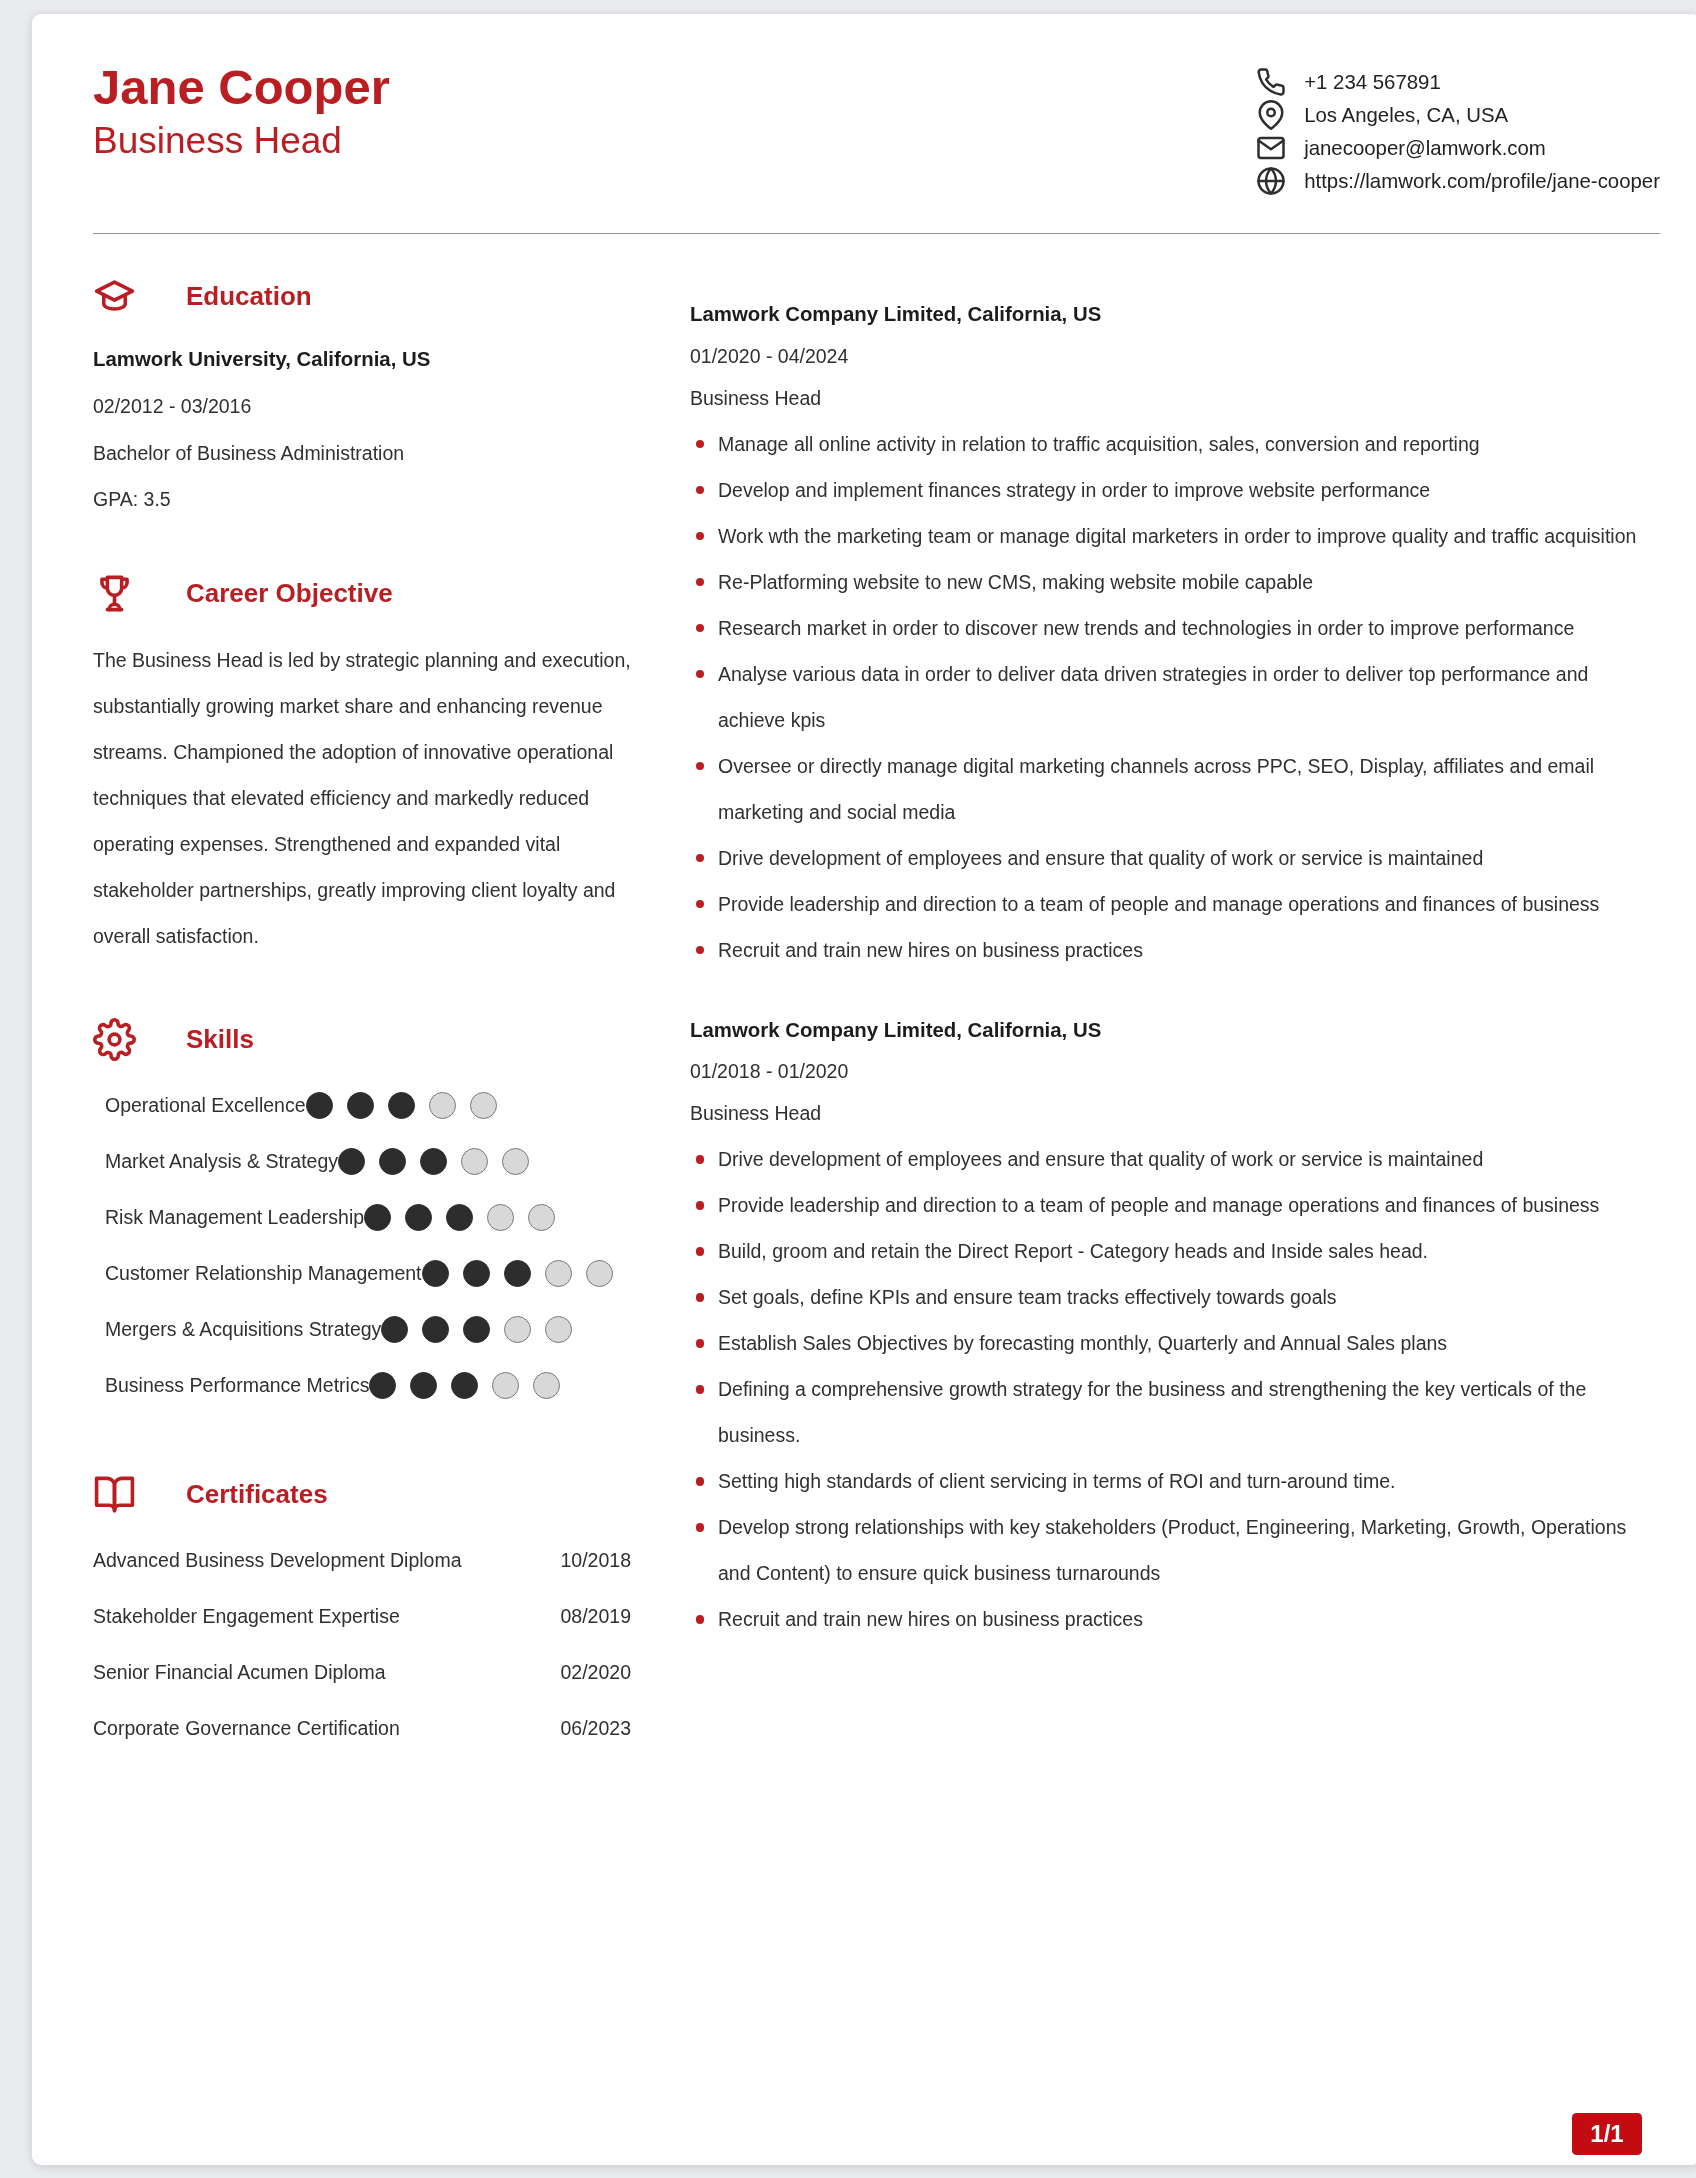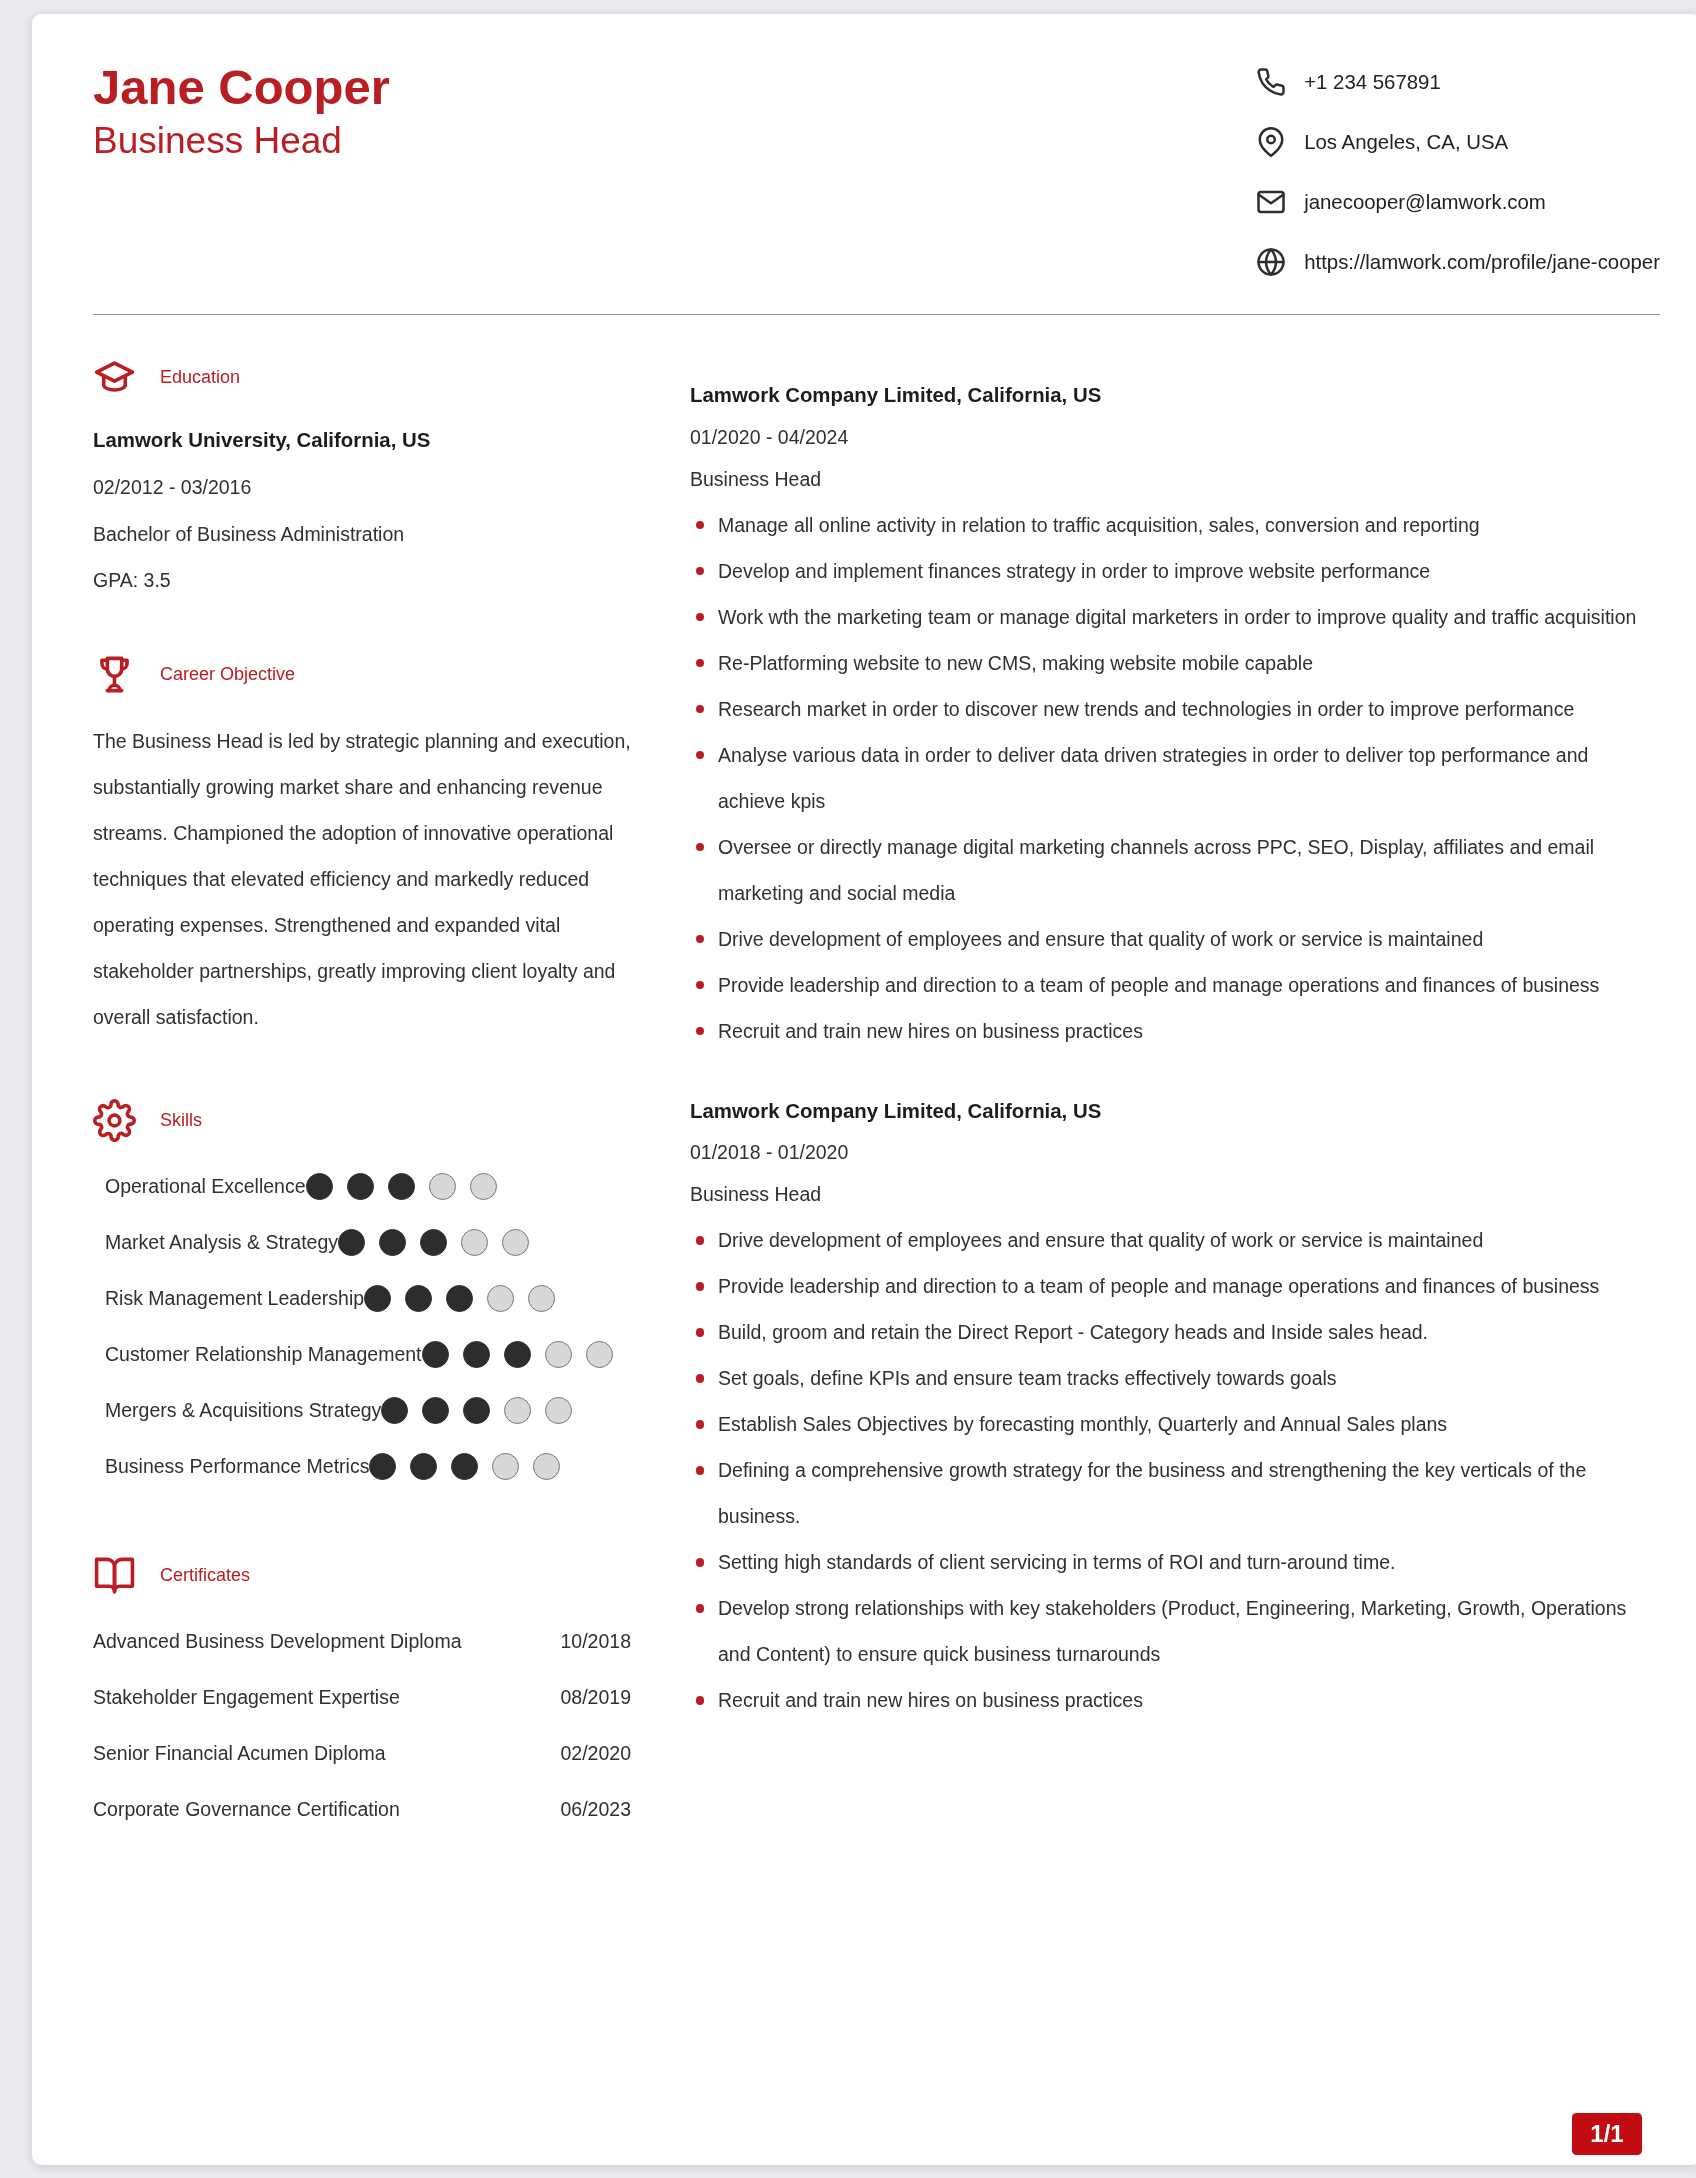--- a/index.html
+++ b/index.html
@@ -23,34 +23,34 @@
     position:absolute;left:32px;top:14px;
     width:1669px;height:2151px;
     background:#ffffff;border-radius:9.3px;
     box-shadow:0 1.9px 9.3px rgba(0,0,0,.14);
     padding:46px 41px 0 61px;
   }
   
   .header{display:flex;justify-content:space-between;align-items:flex-start;}
   .name{font-size:49px;font-weight:700;color:var(--accent);line-height:1.12;}
   .role-title{font-size:37px;font-weight:400;color:var(--accent);margin-top:5.6px;}
-  .contact{display:flex;flex-direction:column;gap:30px;padding-top:7.4px;}
+  .contact{display:flex;flex-direction:column;gap:3px;padding-top:7.4px;}
   .contact-row{display:flex;align-items:center;gap:18.6px;font-size:20.4px;color:#222;}
   .contact-row svg{width:30px;height:30px;stroke:#2e2e2e;flex:none;}
   .divider{border:none;border-top:1.9px solid #929292;margin-top:37px;}
   
   .columns{display:flex;gap:59px;margin-top:41px;}
   .col-left{width:538px;flex:none;}
   .col-right{flex:1;min-width:0;}
   
   .section{margin-top:59px;}
   .section.first{margin-top:0;}
   .section-head{display:flex;align-items:center;gap:24px;color:var(--accent);}
   .section-head svg{width:43px;height:43px;stroke:var(--accent);flex:none;}
-  .section-head h2{font-size:18px;font-weight:400;color:var(--accent);}
+  .section-head h2{font-size:26px;font-weight:700;color:var(--accent);margin-left:26px;}
   
   .edu{margin-top:28px;}
   .edu-row{font-size:19.5px;color:var(--ink);line-height:1.3;margin-bottom:21.3px;}
   .edu-row.school{font-weight:700;font-size:20.4px;color:var(--ink-dark);}
   
   .objective-text{margin-top:22px;font-size:19.5px;line-height:46px;color:var(--ink);}
   
   .skills-list{margin-top:16.7px;}
   .skill-row{display:flex;align-items:center;height:56px;margin-left:12px;}
   .skill-label{font-size:19.5px;color:var(--ink);}

